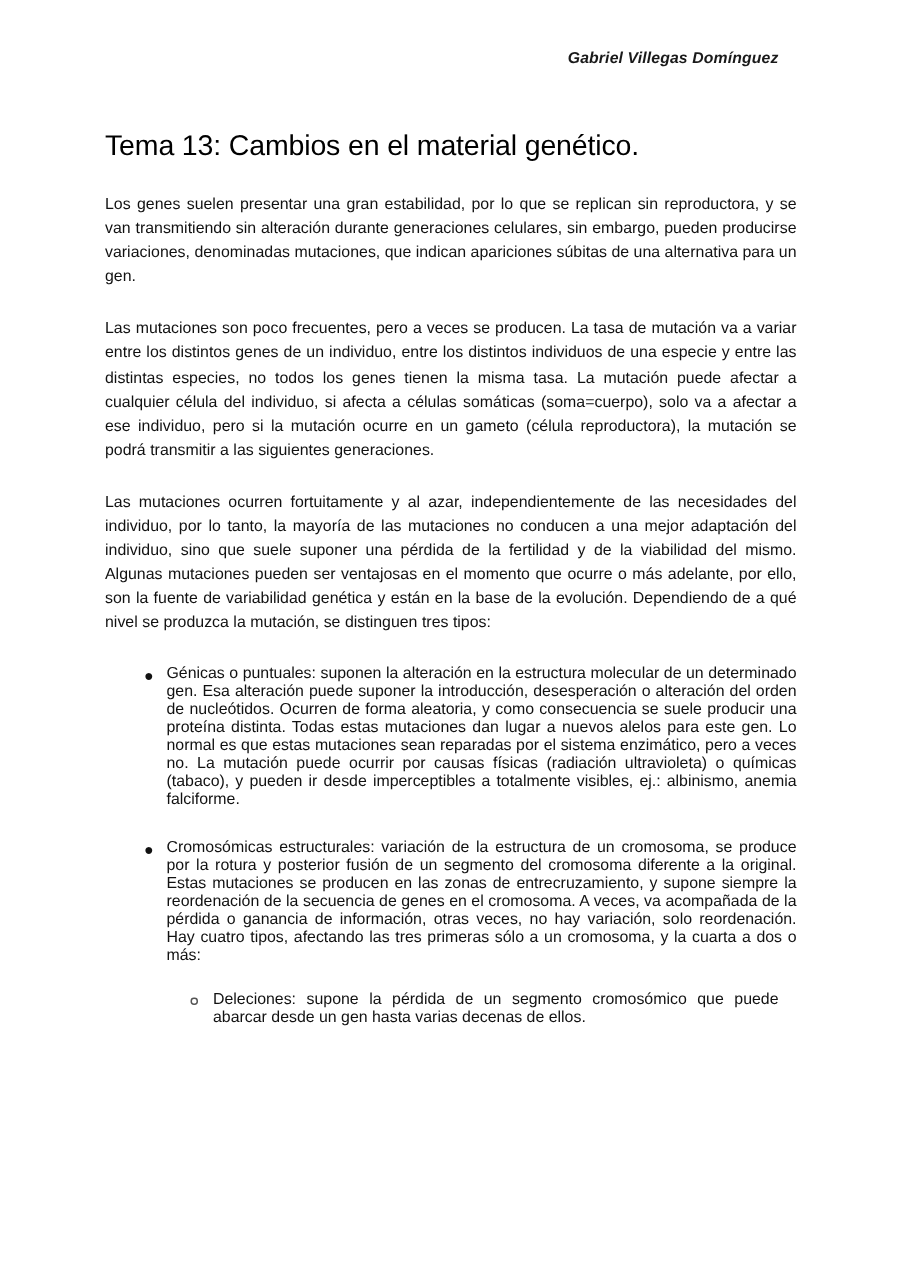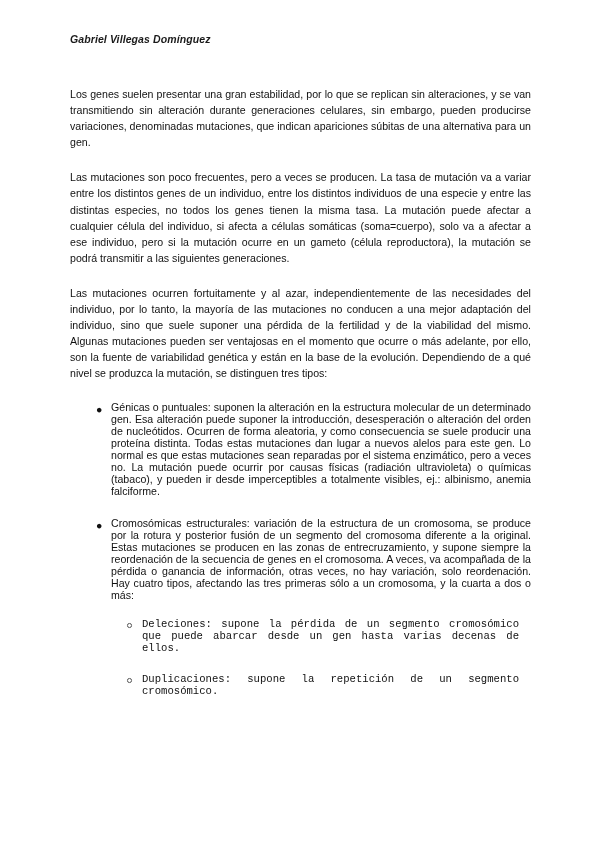--- a/index.html
+++ b/index.html
@@ -18,23 +18,23 @@
     position: relative;
     width: 600px;
     height: 848px;
     background: #ffffff;
     overflow: hidden;
     box-sizing: border-box;
   }
   .header-author {
     position: absolute;
     top: 33px;
-    left: 70px;
+    left: 58px;
     width: 461px;
-    text-align: left;
+    text-align: right;
     font-style: italic;
     font-weight: bold;
     font-size: 10.5px;
     letter-spacing: 0.1px;
     color: #1a1a1a;
   }
   .content {
     position: absolute;
     top: 86px;
     left: 70px;
@@ -80,21 +80,20 @@
     line-height: 12px;
     text-align: justify;
     text-justify: inter-word;
     color: #111111;
     margin: 0;
   }
   ul.level2 {
     list-style: none;
     margin: 17px 12px 0 0;
     padding: 0;
-    font-family: Liberation Mono, monospace;
   }
   ul.level2 > li.subbullet-item {
     position: relative;
     padding-left: 31px;
     margin-bottom: 19px;
   }
   ul.level2 > li.subbullet-item:last-child {
     margin-bottom: 0;
   }
   ul.level2 > li.subbullet-item > .marker-hollow {
@@ -111,22 +110,23 @@
 </style>
 </head>
 <body>
 
 <div class="page">
 
   <div class="header-author">Gabriel Villegas Domínguez</div>
 
   <div class="content">
 
+    <h1 class="doc-title">Tema 13: Cambios en el material genético.</h1>
 
-    <p class="para">Los genes suelen presentar una gran estabilidad, por lo que se replican sin alteraciones, y se van transmitiendo sin alteración durante generaciones celulares, sin embargo, pueden producirse variaciones, denominadas mutaciones, que indican apariciones súbitas de una alternativa para un gen.</p>
+    <p class="para">Los genes suelen presentar una gran estabilidad, por lo que se replican sin reproductora, y se van transmitiendo sin alteración durante generaciones celulares, sin embargo, pueden producirse variaciones, denominadas mutaciones, que indican apariciones súbitas de una alternativa para un gen.</p>
 
     <p class="para">Las mutaciones son poco frecuentes, pero a veces se producen. La tasa de mutación va a variar entre los distintos genes de un individuo, entre los distintos individuos de una especie y entre las distintas especies, no todos los genes tienen la misma tasa. La mutación puede afectar a cualquier célula del individuo, si afecta a células somáticas (soma=cuerpo), solo va a afectar a ese individuo, pero si la mutación ocurre en un gameto (célula reproductora), la mutación se podrá transmitir a las siguientes generaciones.</p>
 
     <p class="para">Las mutaciones ocurren fortuitamente y al azar, independientemente de las necesidades del individuo, por lo tanto, la mayoría de las mutaciones no conducen a una mejor adaptación del individuo, sino que suele suponer una pérdida de la fertilidad y de la viabilidad del mismo. Algunas mutaciones pueden ser ventajosas en el momento que ocurre o más adelante, por ello, son la fuente de variabilidad genética y están en la base de la evolución. Dependiendo de a qué nivel se produzca la mutación, se distinguen tres tipos:</p>
 
     <ul class="level1">
 
       <li class="bullet-item">
         <span class="marker">●</span>
         <div class="item-text">Génicas o puntuales: suponen la alteración en la estructura molecular de un determinado gen. Esa alteración puede suponer la introducción, desesperación o alteración del orden de nucleótidos. Ocurren de forma aleatoria, y como consecuencia se suele producir una proteína distinta. Todas estas mutaciones dan lugar a nuevos alelos para este gen. Lo normal es que estas mutaciones sean reparadas por el sistema enzimático, pero a veces no. La mutación puede ocurrir por causas físicas (radiación ultravioleta) o químicas (tabaco), y pueden ir desde imperceptibles a totalmente visibles, ej.: albinismo, anemia falciforme.</div>
@@ -134,23 +134,19 @@
 
       <li class="bullet-item">
         <span class="marker">●</span>
         <div class="item-text">Cromosómicas estructurales: variación de la estructura de un cromosoma, se produce por la rotura y posterior fusión de un segmento del cromosoma diferente a la original. Estas mutaciones se producen en las zonas de entrecruzamiento, y supone siempre la reordenación de la secuencia de genes en el cromosoma. A veces, va acompañada de la pérdida o ganancia de información, otras veces, no hay variación, solo reordenación. Hay cuatro tipos, afectando las tres primeras sólo a un cromosoma, y la cuarta a dos o más:</div>
 
         <ul class="level2">
           <li class="subbullet-item">
             <span class="marker-hollow"></span>
             <div class="item-text">Deleciones: supone la pérdida de un segmento cromosómico que puede abarcar desde un gen hasta varias decenas de ellos.</div>
           </li>
-          <li class="subbullet-item">
-            <span class="marker-hollow"></span>
-            <div class="item-text">Duplicaciones: supone la repetición de un segmento cromosómico.</div>
-          </li>
         </ul>
       </li>
 
     </ul>
 
   </div>
 </div>
 
 </body></html>

